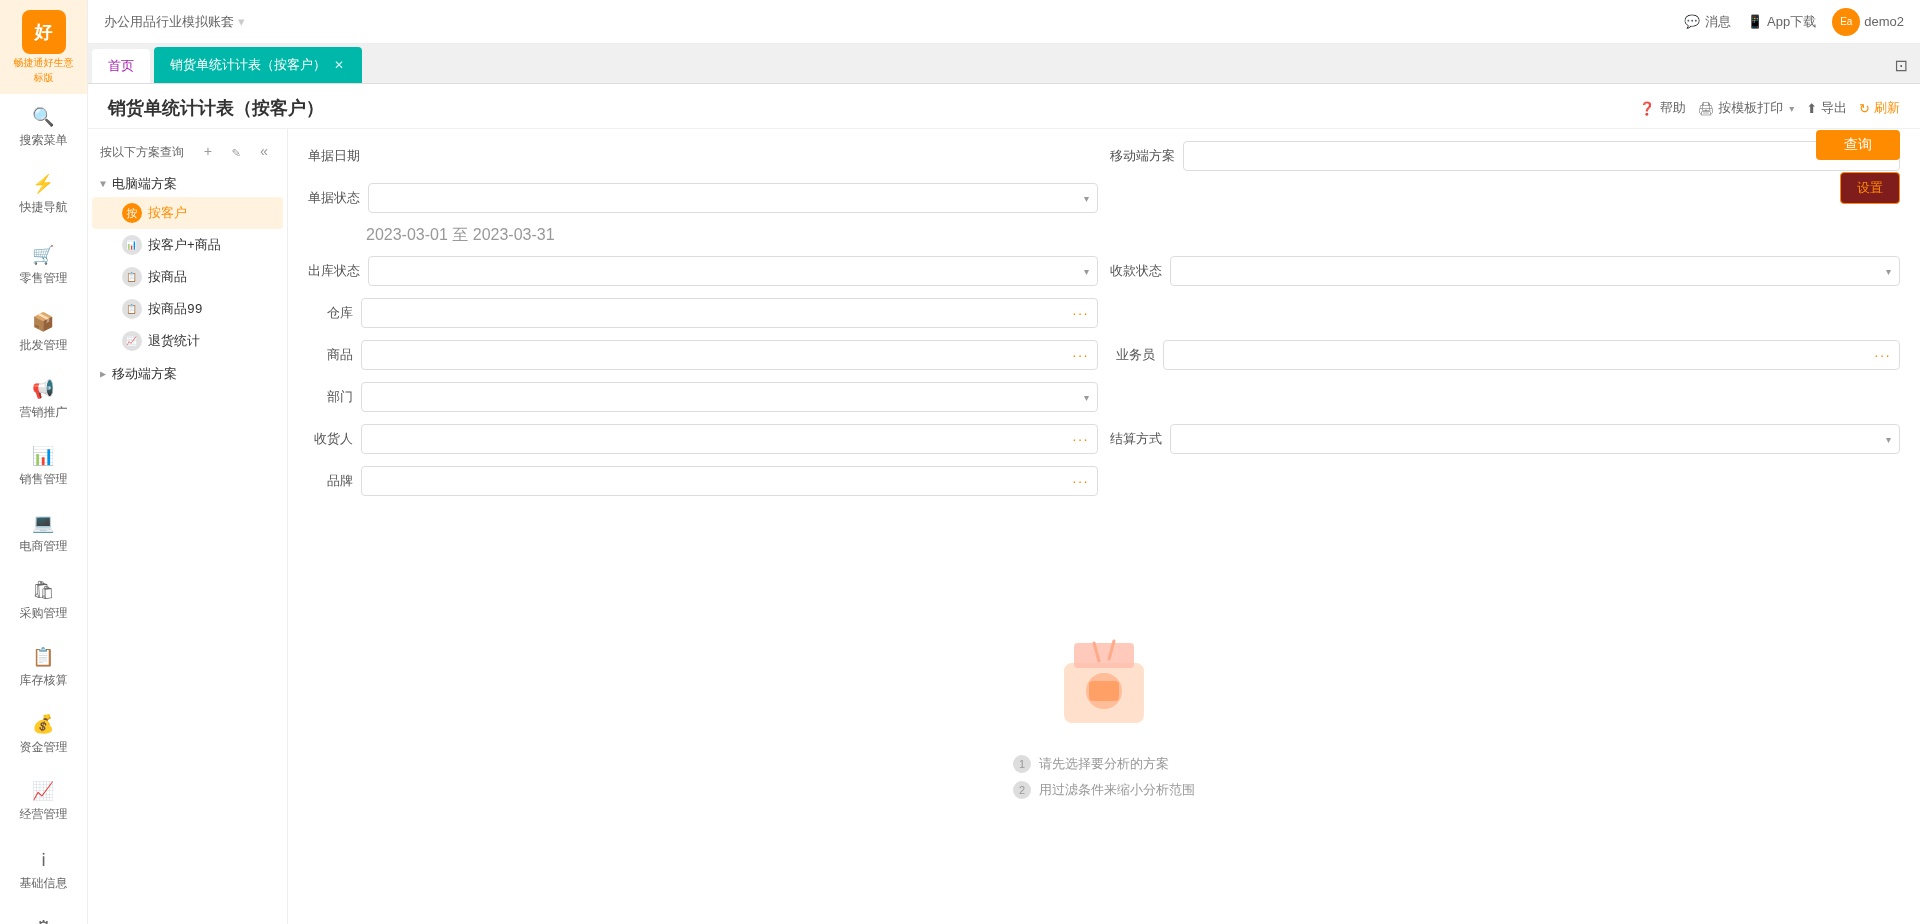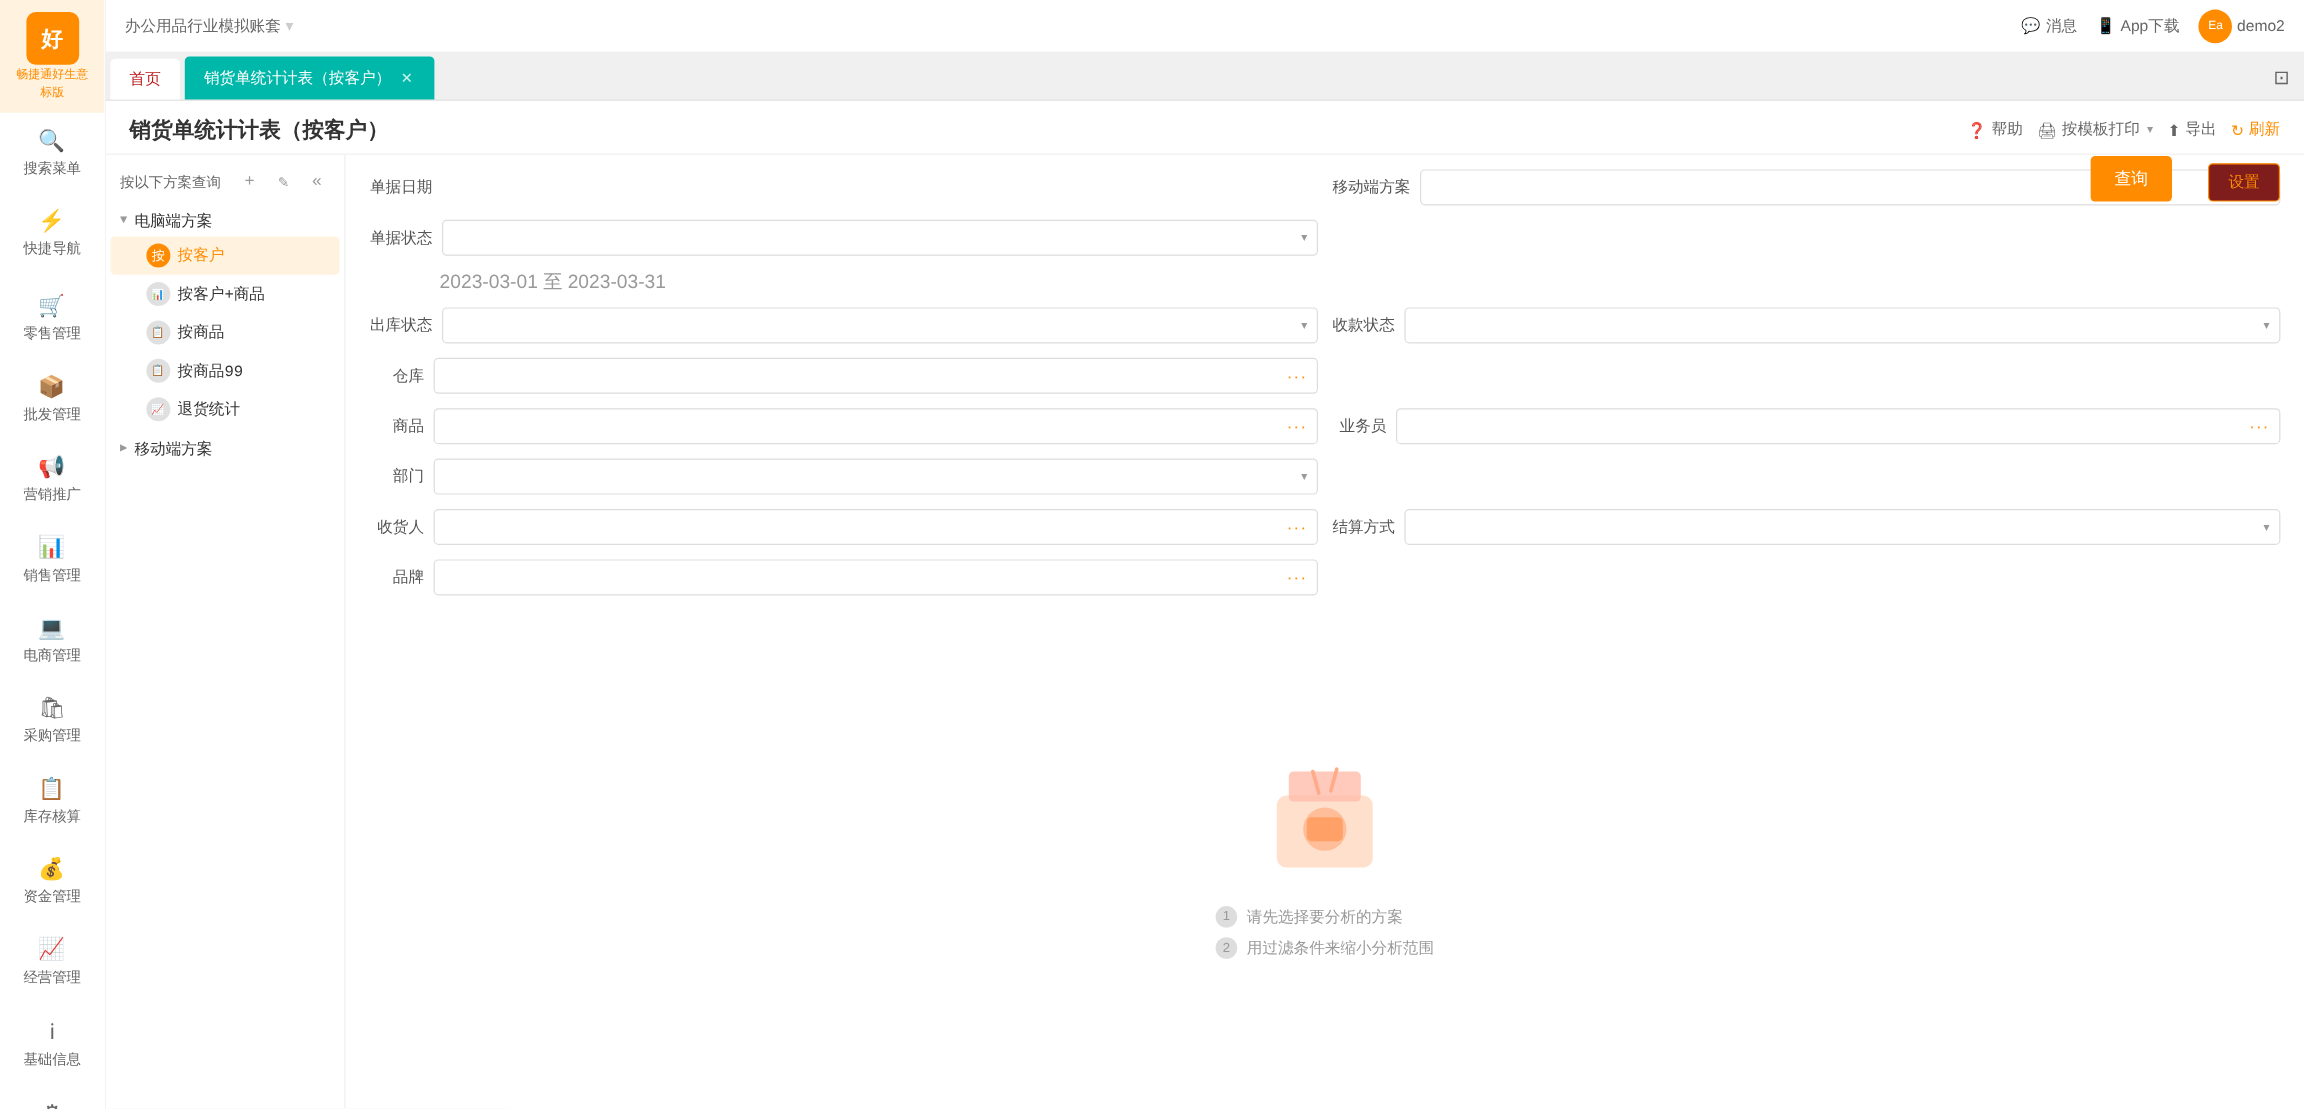--- a/index.html
+++ b/index.html
@@ -23,21 +23,21 @@
     .breadcrumb-text { font-size: 13px; color: #666; }
     .breadcrumb-arrow { color: #ccc; }
     .top-header-right { display: flex; align-items: center; gap: 16px; }
     .header-btn { display: flex; align-items: center; gap: 4px; font-size: 13px; color: #666; cursor: pointer; }
     .user-avatar { width: 28px; height: 28px; border-radius: 50%; background: #ff8c00; display: flex; align-items: center; justify-content: center; color: white; font-size: 12px; overflow: hidden; }
 
     
     .tab-bar { height: 40px; background: #f0f0f0; display: flex; align-items: flex-end; padding: 0 0; border-bottom: 1px solid #ddd; }
     .tab { display: flex; align-items: center; gap: 6px; padding: 0 16px; height: 34px; cursor: pointer; font-size: 13px; color: #666; background: #e0e0e0; border-radius: 4px 4px 0 0; margin-left: 4px; }
     .tab.active { background: #00b8a9; color: white; height: 36px; }
-    .tab.home { background: #fff; color: #b91c1c; }
+    .tab.home { background: #fff; color: #a21caf; }
     .tab-close { font-size: 12px; color: #999; cursor: pointer; padding: 2px; }
     .tab.active .tab-close { color: rgba(255,255,255,0.8); }
     .tab-expand { margin-left: auto; padding: 0 12px; height: 36px; display: flex; align-items: center; color: #666; cursor: pointer; }
 
     
     .page-content { flex: 1; display: flex; overflow: hidden; background: #fff; }
 
     
     .page-inner { flex: 1; display: flex; flex-direction: column; overflow: hidden; }
     .page-title-bar { padding: 12px 20px 8px; display: flex; align-items: center; justify-content: space-between; border-bottom: 1px solid #f0f0f0; }
@@ -394,21 +394,21 @@
                 </div>
               </div>
             </div>
 
             <div class="collapse-bar">
               <span>∧∧</span>
               <span>收起更多条件</span>
             </div>
           </div>
 
-          <div style="position:absolute; right:20px; top:130px; display:flex; flex-direction:row; gap:6px;">
+          <div style="position:absolute; right:20px; top:130px; display:flex; flex-direction:column; gap:6px;">
             <button class="query-btn">查询</button>
             <button class="settings-btn">设置</button>
           </div>
 
           <div class="empty-state">
             <div class="empty-icon">
               <svg width="120" height="120" viewBox="0 0 120 120">
                 <rect x="20" y="40" width="80" height="60" rx="8" fill="#ffccaa" opacity="0.6"></rect>
                 <rect x="30" y="20" width="60" height="25" rx="4" fill="#ffbbaa" opacity="0.8"></rect>
                 <circle cx="60" cy="68" r="18" fill="#ff9966" opacity="0.5"></circle>

